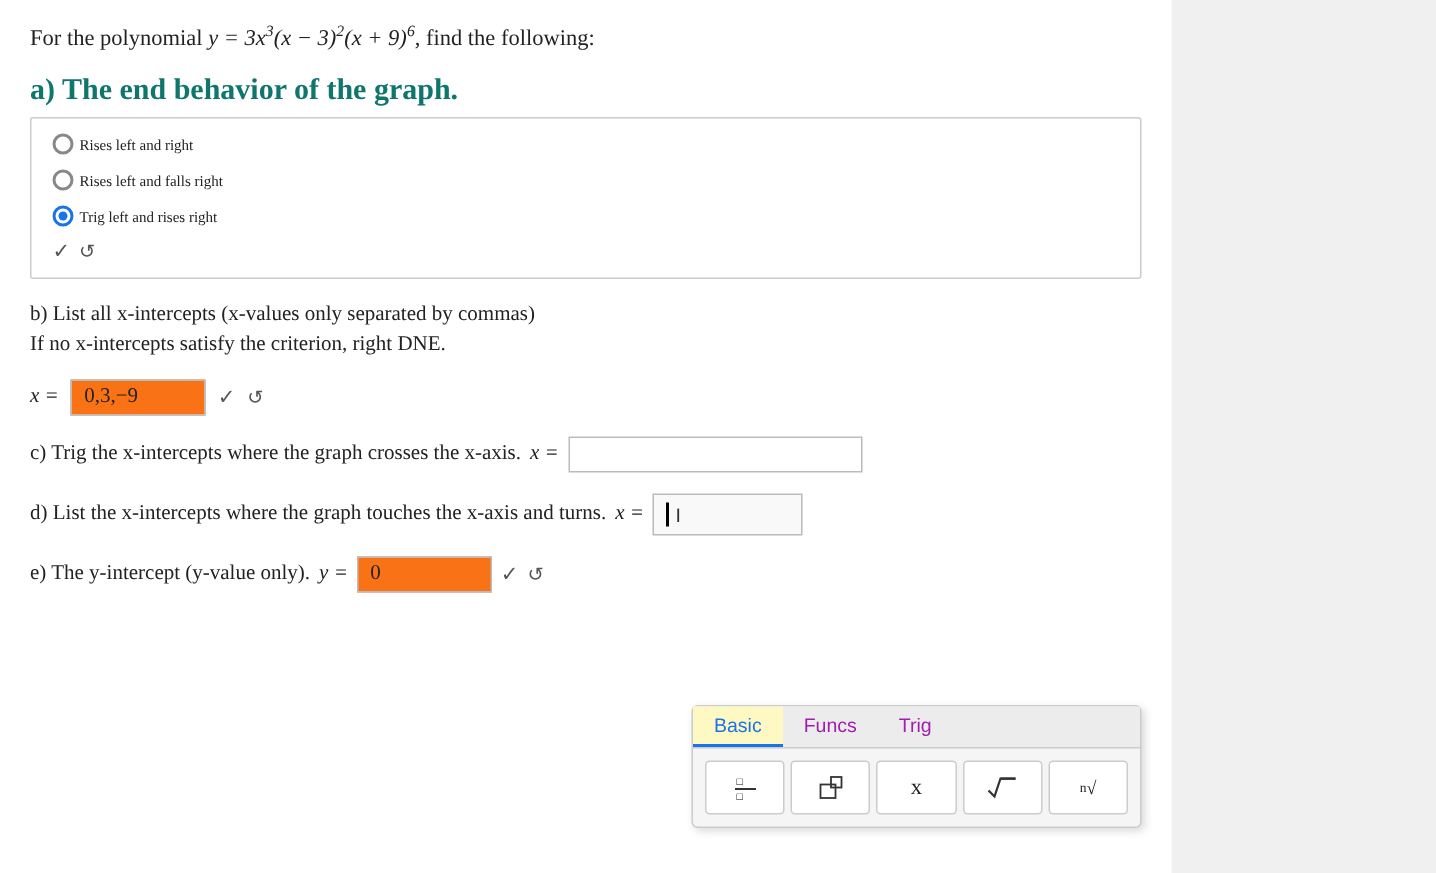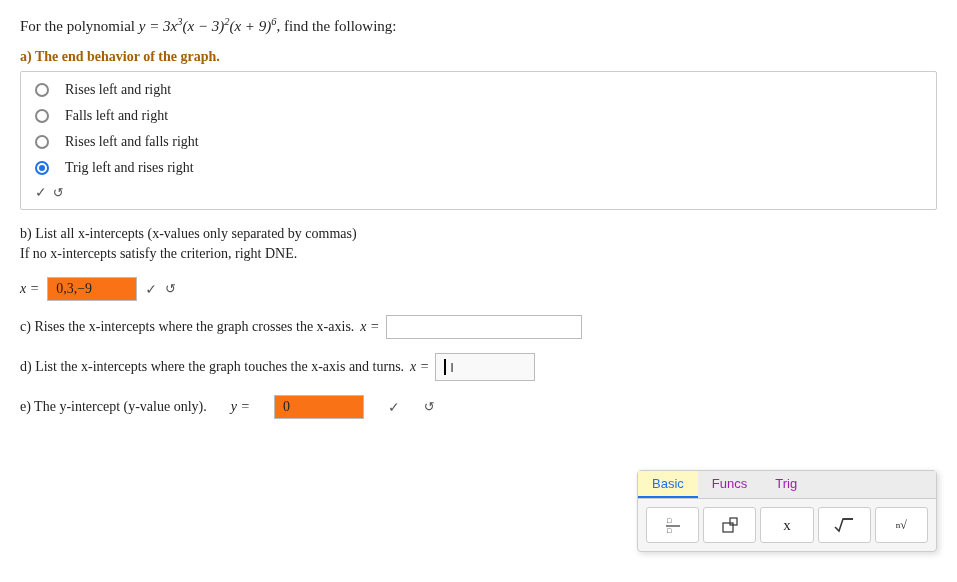--- a/index.html
+++ b/index.html
@@ -7,53 +7,53 @@
       font-family: 'Times New Roman', Times, serif;
       font-size: 15px;
       background: #f0f0f0;
       color: #222;
       width: 957px;
       min-height: 582px;
       overflow: hidden;
     }
     .page {
       background: #fff;
-      width: 957px;
+      width: 781px;
       min-height: 582px;
       padding: 16px 20px 0 20px;
       position: relative;
     }
     .problem-statement {
       font-size: 15px;
       margin-bottom: 14px;
       color: #222;
     }
     .part-label {
-      font-size: 14px;
+      font-size: 20px;
       font-weight: bold;
       margin-bottom: 6px;
-      color: #a16207;
+      color: #0f766e;
     }
     .part-a-box {
       border: 1px solid #ccc;
       border-radius: 2px;
       padding: 10px 14px 8px 14px;
       margin-bottom: 12px;
       background: #fff;
     }
     .radio-group {
       display: flex;
       flex-direction: column;
       gap: 10px;
     }
     .radio-item {
       display: flex;
-      align-items: center;
-      gap: 16px;
-      font-size: 14px;
+      align-items: flex-end;
+      gap: 4px;
+      font-size: 10px;
       cursor: pointer;
     }
     .radio-circle {
       width: 14px;
       height: 14px;
       border-radius: 50%;
       border: 2px solid #888;
       display: inline-flex;
       align-items: center;
       justify-content: center;
@@ -198,21 +198,21 @@
       display: flex;
       align-items: center;
       justify-content: center;
       font-size: 15px;
       cursor: pointer;
       font-family: 'Times New Roman', Times, serif;
     }
     .part-e-row {
       display: flex;
       align-items: center;
-      gap: 24px;
+      gap: 6px;
       font-size: 14px;
     }
     .math-inline {
       font-style: italic;
     }
     sup {
       font-size: 0.7em;
     }
   </style>
 </head>
@@ -227,24 +227,20 @@
   <div class="part-section">
     <div class="part-label">a) The end behavior of the graph.</div>
     <div class="part-a-box">
       <div class="radio-group">
 
         <label class="radio-item">
           <span class="radio-circle"></span>
           <span>Rises left and right</span>
         </label>
 
-        <label class="radio-item">
-          <span class="radio-circle"></span>
-          <span>Falls left and right</span>
-        </label>
 
         <label class="radio-item">
           <span class="radio-circle"></span>
           <span>Rises left and falls right</span>
         </label>
 
         <label class="radio-item">
           <span class="radio-circle selected"></span>
           <span>Trig left and rises right</span>
         </label>
@@ -266,21 +262,21 @@
     <div class="answer-row">
       <span class="math-inline">x =</span>
       <span class="answer-box">0,3,−9</span>
       <span class="check-icon">✓</span>
       <span class="redo-icon">↺</span>
     </div>
   </div>
 
   <div class="part-section">
     <div class="part-c-row">
-      <span>c) Rises the x-intercepts where the graph crosses the x-axis.</span>
+      <span>c) Trig the x-intercepts where the graph crosses the x-axis.</span>
       <span class="math-inline">x =</span>
       <input type="text" class="answer-input" style="">
     </div>
   </div>
 
   <div class="part-section">
     <div class="part-d-row">
       <span>d) List the x-intercepts where the graph touches the x-axis and turns.</span>
       <span class="math-inline">x =</span>
       <div class="input-with-cursor">

